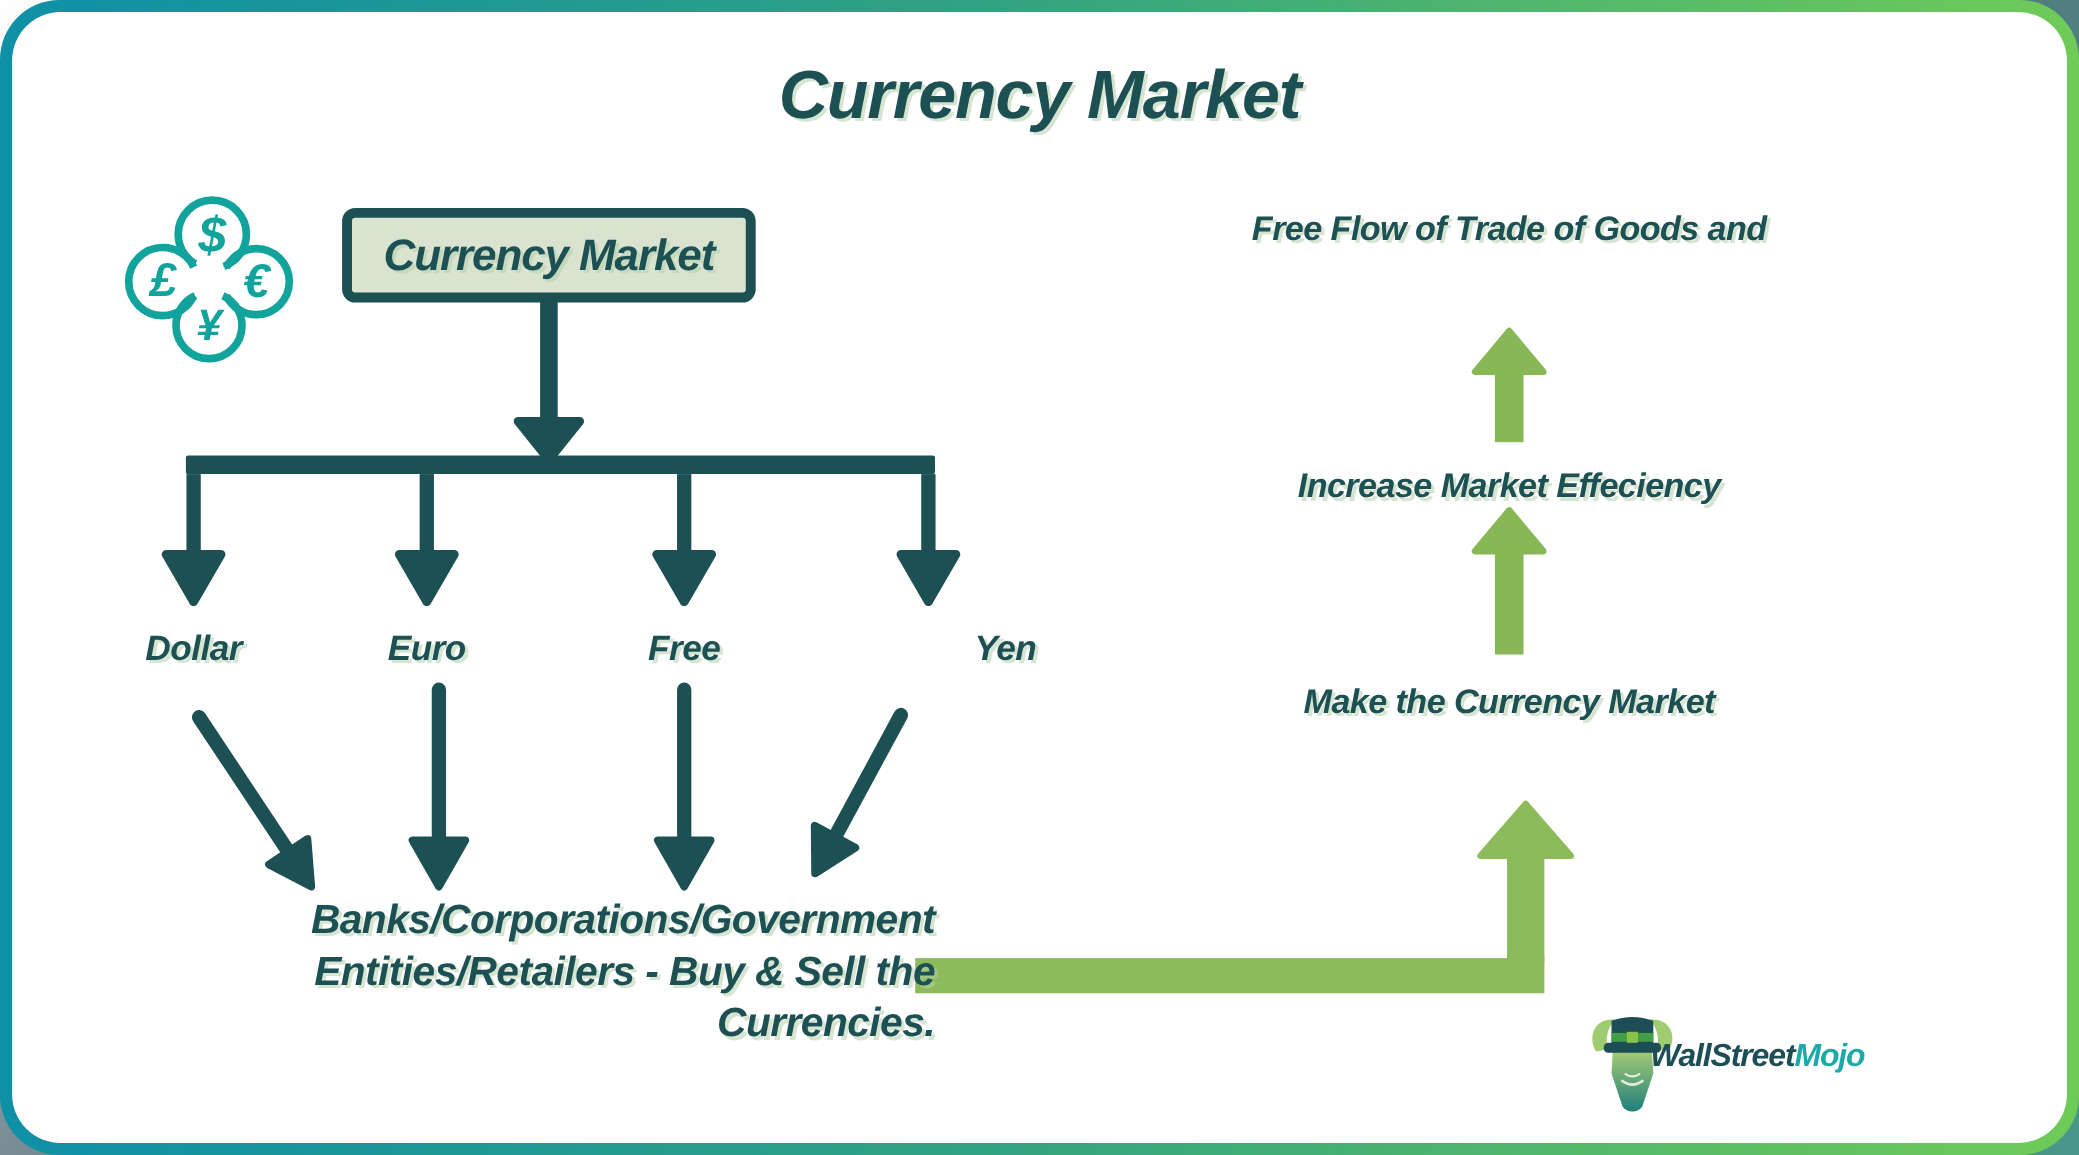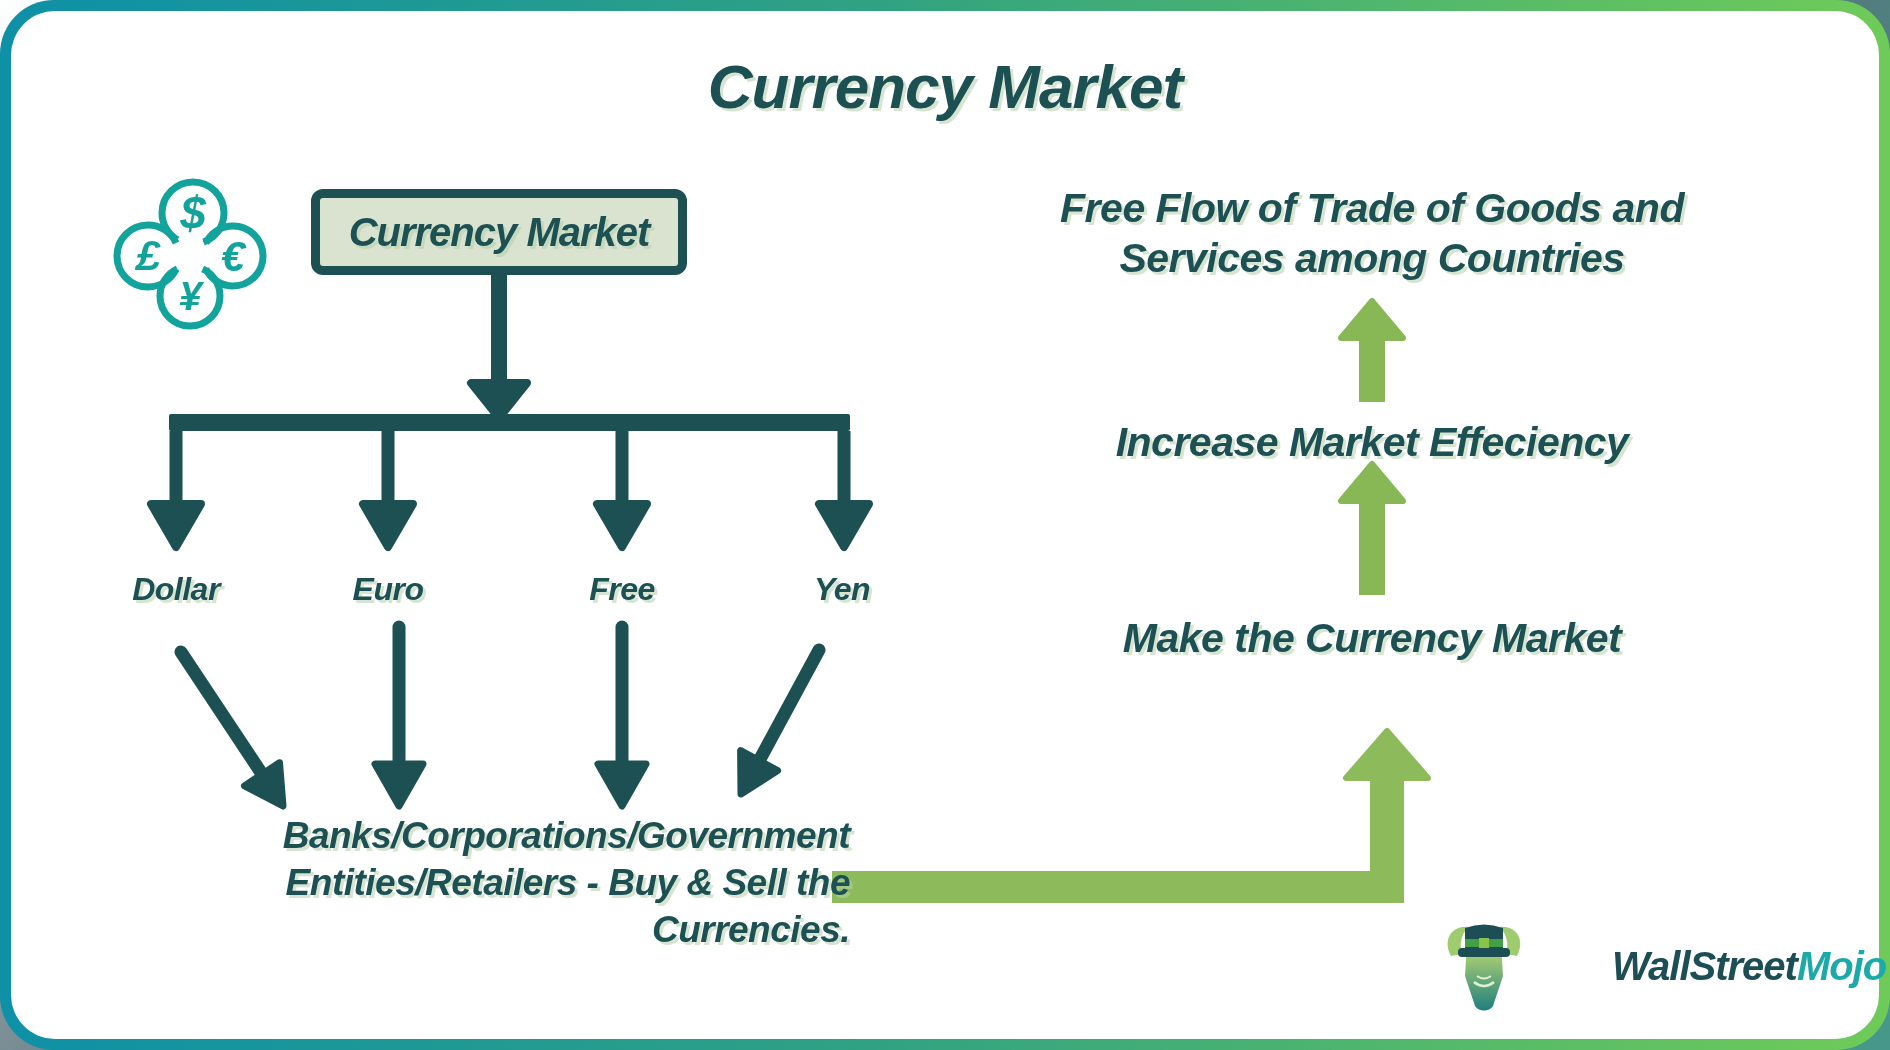--- a/index.html
+++ b/index.html
@@ -14,23 +14,23 @@
   .card-inner{position:absolute;inset:11px;border-radius:44px;background:#ffffff;}
   .abs{position:absolute;}
   .teal{color:#1d5053;font-weight:bold;}
   .shadowed{text-shadow:3px 3px 0 rgba(178,208,173,0.55);}
   .main-title{left:0;top:52px;width:100%;text-align:center;font-size:62px;letter-spacing:-1px;line-height:70px;}
   .root-box{left:311px;top:189px;width:376px;height:86px;background:#dae3d0;
     border:9px solid #1d5053;border-radius:12px;box-sizing:border-box;
     display:flex;align-items:center;justify-content:center;font-size:40px;letter-spacing:-1px;}
   .branch-label{top:571px;width:200px;text-align:center;font-size:32px;letter-spacing:-0.5px;}
   .participants{left:150px;top:812px;width:700px;text-align:right;font-size:37px;line-height:47px;letter-spacing:-0.5px;}
-  .rtext{left:1050px;width:644px;text-align:center;font-size:41px;line-height:50px;letter-spacing:-0.5px;}
+  .rtext{left:1050px;width:644px;text-align:center;font-size:31px;line-height:50px;letter-spacing:-0.5px;}
   .cur-sym{width:60px;text-align:center;color:#12a39c;font-weight:bold;}
-  .logo-text{left:1612px;top:944px;font-size:40px;font-weight:bold;letter-spacing:-1px;white-space:nowrap;}
+  .logo-text{left:1500px;top:944px;font-size:29px;font-weight:bold;letter-spacing:-1px;white-space:nowrap;}
   .logo-text .p1{color:#1d4e55;}
   .logo-text .p2{color:#1caaa9;}
   svg{display:block;}
   .overlay{left:0;top:0;pointer-events:none;}
 </style>
 </head>
 <body>
 
 <div class="canvas">
   <div class="card-border">
@@ -90,31 +90,30 @@
   <div class="abs cur-sym" style="left:203px;top:232px;font-size:43px;">€</div>
   <div class="abs cur-sym" style="left:160px;top:274px;font-size:40px;">¥</div>
 
   <div class="abs teal shadowed root-box">
     <span>Currency Market</span>
   </div>
 
   <div class="abs teal shadowed branch-label" style="left:76px;">Dollar</div>
   <div class="abs teal shadowed branch-label" style="left:288px;">Euro</div>
   <div class="abs teal shadowed branch-label" style="left:522px;">Free</div>
-  <div class="abs teal shadowed branch-label" style="left:742px;">Yen</div>
+  <div class="abs teal shadowed branch-label" style="left:742px;text-align:right;">Yen</div>
 
   <div class="abs teal shadowed participants">
     <div>Banks/Corporations/Government</div>
     <div>Entities/Retailers - Buy &amp; Sell the</div>
     <div>Currencies.</div>
   </div>
 
   <div class="abs teal shadowed rtext" style="top:183px;">
     <div>Free Flow of Trade of Goods and</div>
-    <div>Services among Countries</div>
   </div>
   <div class="abs teal shadowed rtext" style="top:417px;">Increase Market Effeciency</div>
   <div class="abs teal shadowed rtext" style="top:613px;">
     <div>Make the Currency Market</div>
   </div>
 
   <svg class="abs" style="left:1441px;top:920px;" width="86" height="92" viewBox="0 0 86 92">
     <defs>
       <linearGradient id="bullface" x1="0" y1="0" x2="0" y2="1">
         <stop offset="0" stop-color="#c6de6f"></stop>

